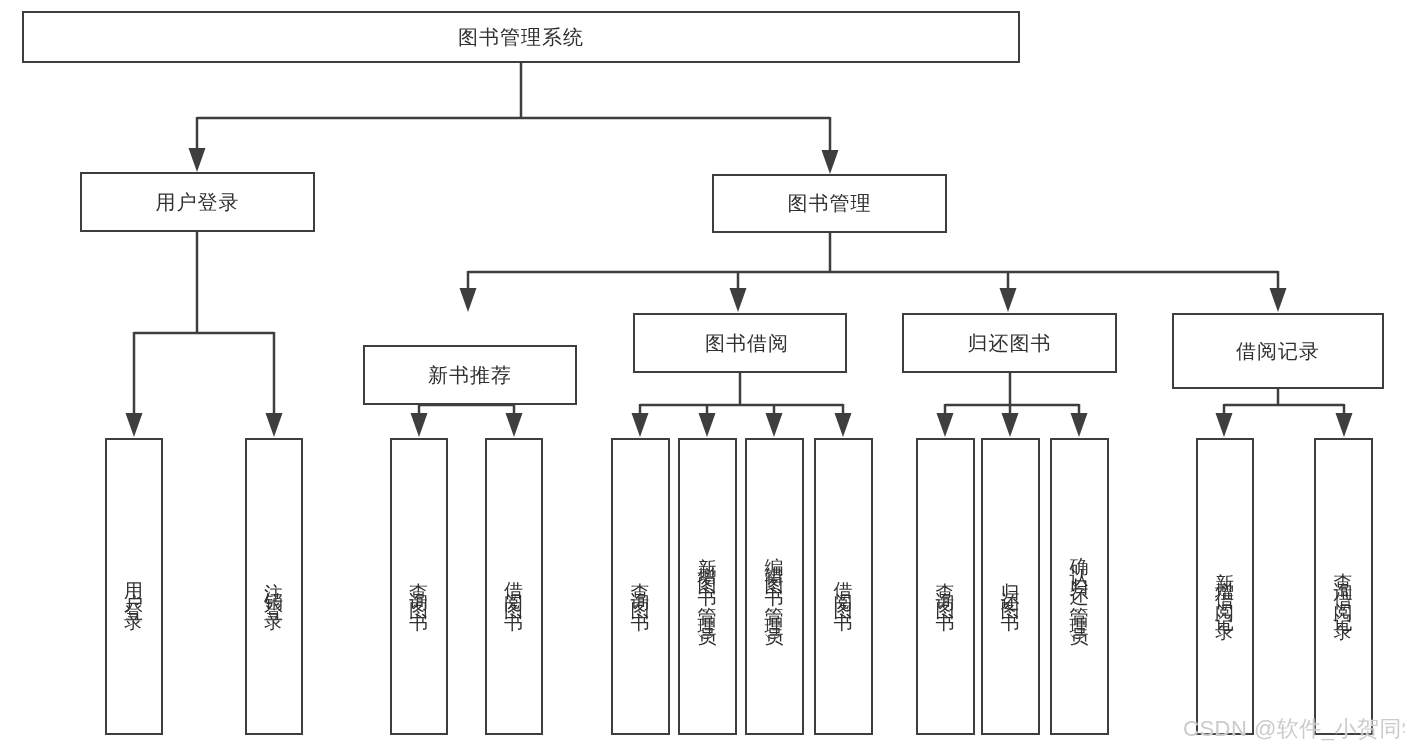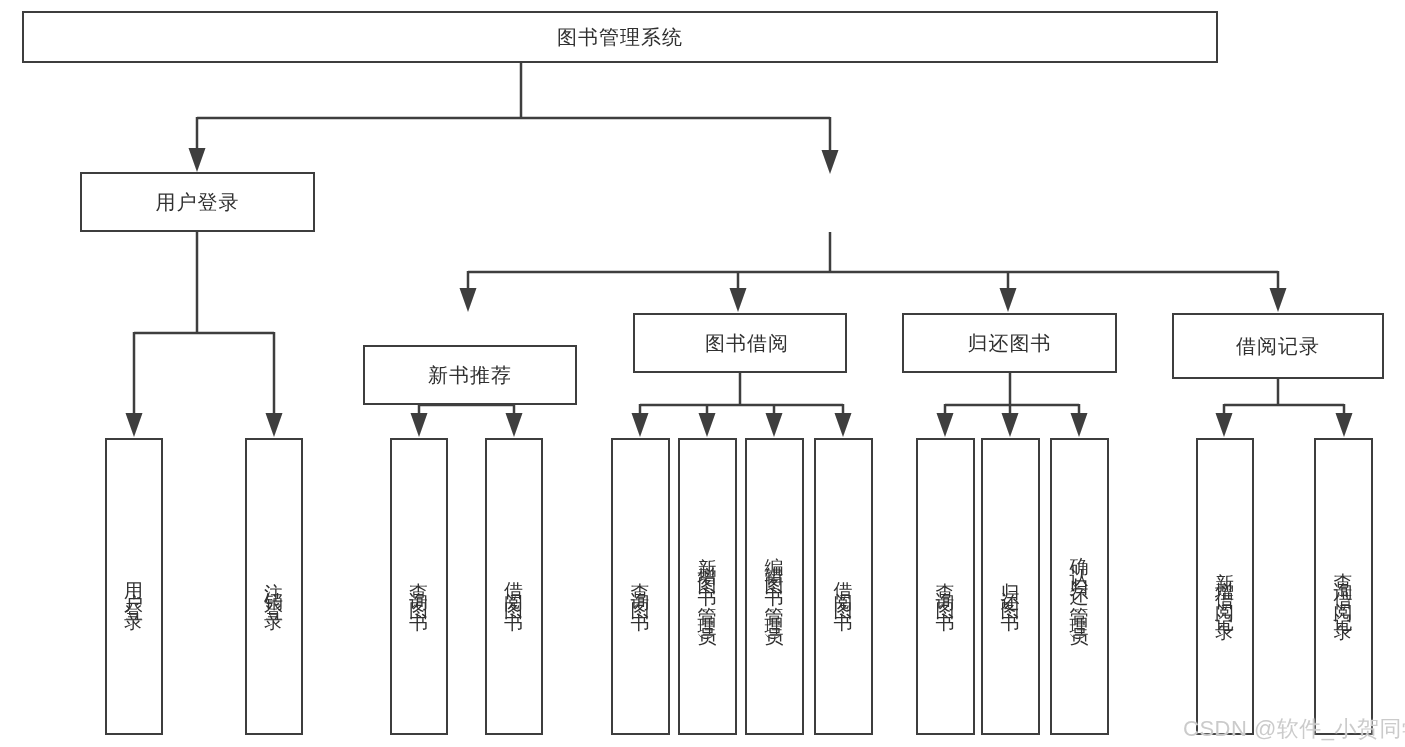--- a/index.html
+++ b/index.html
@@ -118,38 +118,41 @@
     <g>
       <line x1="1278" y1="372" x2="1278" y2="406"></line>
       <line x1="1224" y1="405" x2="1344" y2="405"></line>
       <line x1="1224" y1="404" x2="1224" y2="417"></line>
       <polygon points="1224,437 1215.5,413 1232.5,413" stroke="none"></polygon>
       <line x1="1344" y1="404" x2="1344" y2="417"></line>
       <polygon points="1344,437 1335.5,413 1352.5,413" stroke="none"></polygon>
     </g>
   </svg>
 
-  <div class="box" style="left:22px; top:11px; width:1196px; height:52px;">
+  <div class="box" style="left:22px; top:11px; width:998px; height:52px;">
     <span>图书管理系统</span>
   </div>
 
   <div class="box" style="left:80px; top:172px; width:235px; height:60px;">
     <span>用户登录</span>
+  </div>
+  <div class="box" style="left:712px; top:174px; width:235px; height:59px;">
+    <span>图书管理</span>
   </div>
 
   <div class="box" style="left:363px; top:313px; width:214px; height:60px;margin-top:32px;">
     <span>新书推荐</span>
   </div>
   <div class="box" style="left:633px; top:313px; width:214px; height:60px;padding-left:14px;">
     <span>图书借阅</span>
   </div>
   <div class="box" style="left:902px; top:313px; width:215px; height:60px;">
     <span>归还图书</span>
   </div>
-  <div class="box" style="left:1172px; top:313px; width:212px; height:66px;">
+  <div class="box" style="left:1172px; top:313px; width:212px; height:76px;">
     <span>借阅记录</span>
   </div>
 
   <div class="box leaf" style="left:105px; width:58px;">
     <span>用户登录</span>
   </div>
   <div class="box leaf" style="left:245px; width:58px;">
     <span>注销登录</span>
   </div>
 

